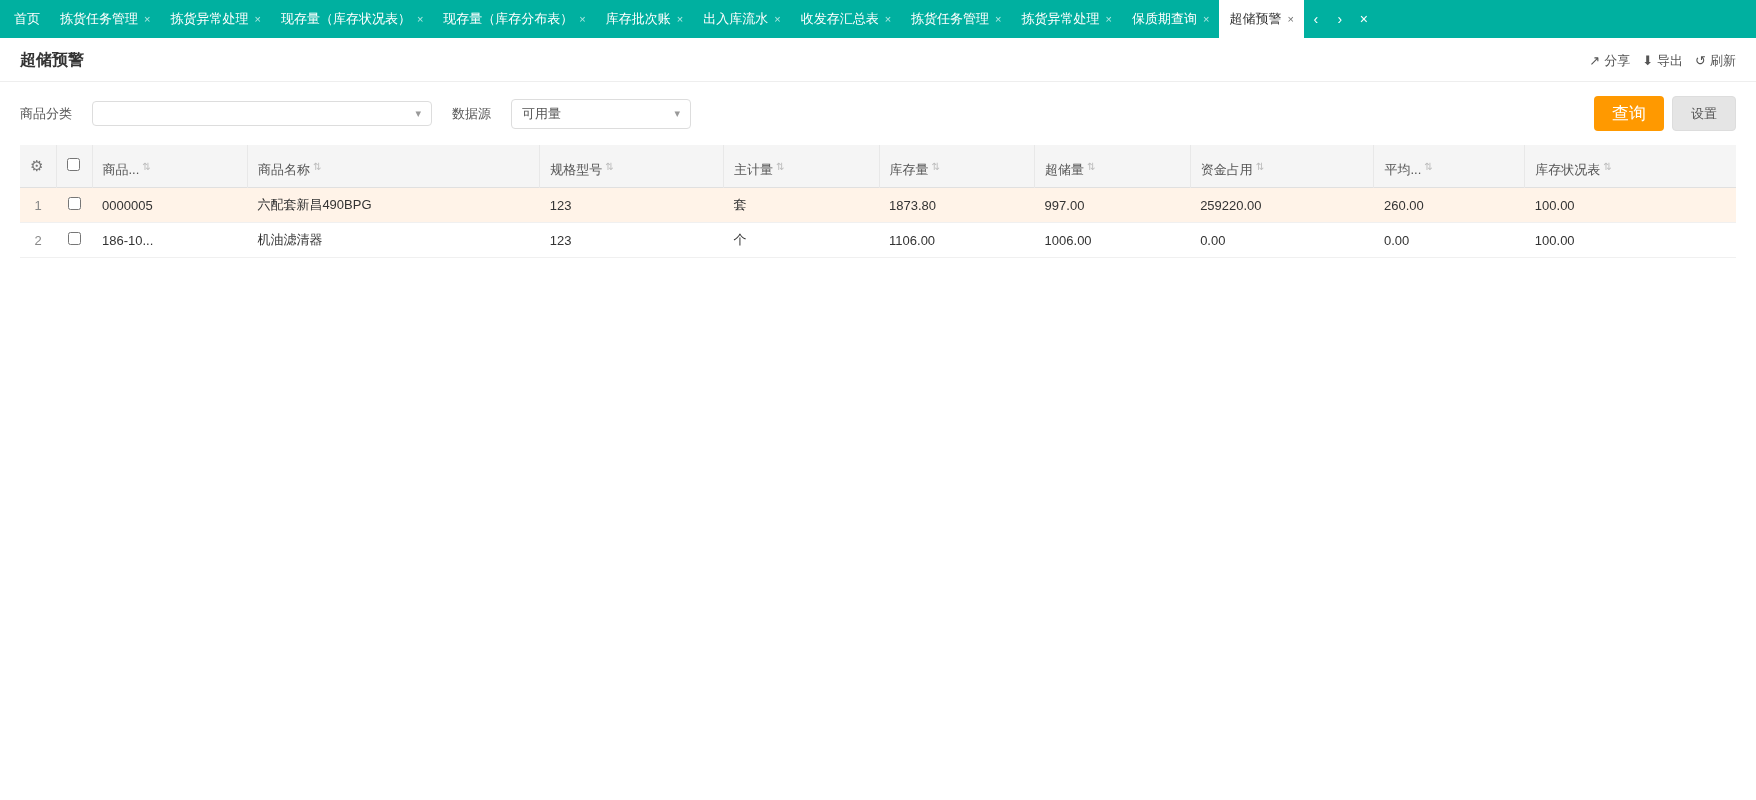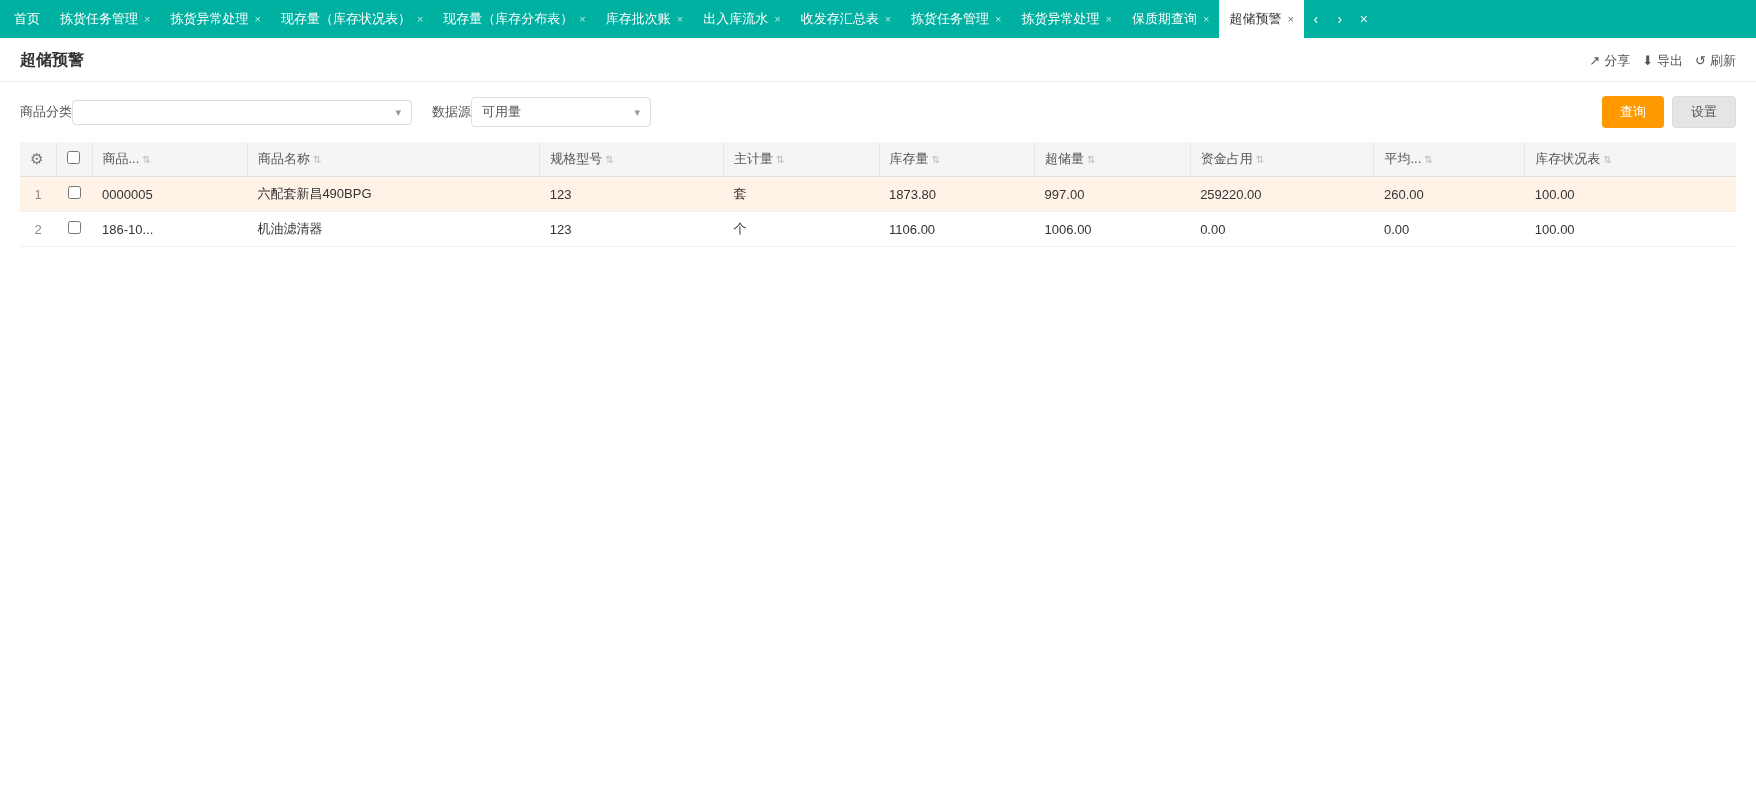--- a/index.html
+++ b/index.html
@@ -83,21 +83,21 @@
     
     .filter-area {
       display: flex;
       align-items: center;
       padding: 14px 20px;
       gap: 20px;
     }
     .filter-group {
       display: flex;
       align-items: center;
-      gap: 0;
+      gap: 20px;
     }
     .filter-label {
       color: #555;
       white-space: nowrap;
       font-size: 13px;
     }
     .filter-select {
       display: flex;
       align-items: center;
       justify-content: space-between;
@@ -114,21 +114,21 @@
       min-width: 340px;
     }
     .filter-select .chevron { color: #999; font-size: 11px; margin-left: 8px; }
 
     .btn-query {
       background: #f90;
       color: #fff;
       border: none;
       border-radius: 4px;
       padding: 6px 18px;
-      font-size: 13px;
+      font-size: 17px;
       cursor: pointer;
       margin-left: auto;
     }
     .btn-setting {
       background: #e5e5e5;
       color: #555;
       border: 1px solid #ddd;
       border-radius: 4px;
       padding: 6px 18px;
       font-size: 13px;
@@ -156,21 +156,21 @@
     }
     thead th {
       padding: 8px 10px;
       text-align: left;
       color: #555;
       font-weight: normal;
       white-space: nowrap;
       border-right: 1px solid #e8e8e8;
     }
     thead th:last-child { border-right: none; }
-    .th-sort { display: flex; align-items: center; gap: 3px; cursor: pointer; }
+    .th-sort { display: flex; align-items: flex-start; gap: 3px; cursor: pointer; margin-top: 8px; }
     .sort-icon { color: #bbb; font-size: 10px; }
 
     tbody tr { border-bottom: 1px solid #f0f0f0; }
     tbody tr.row-highlighted { background: #fff3e8; }
     tbody td {
       padding: 8px 10px;
       color: #333;
     }
     .row-num { color: #888; text-align: center; }
     .checkbox-cell { text-align: center; }

